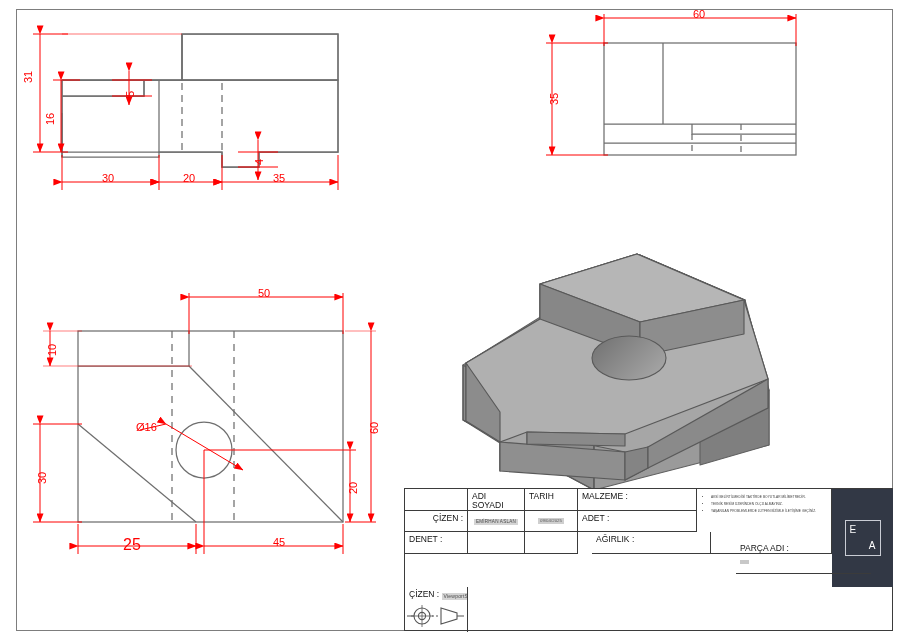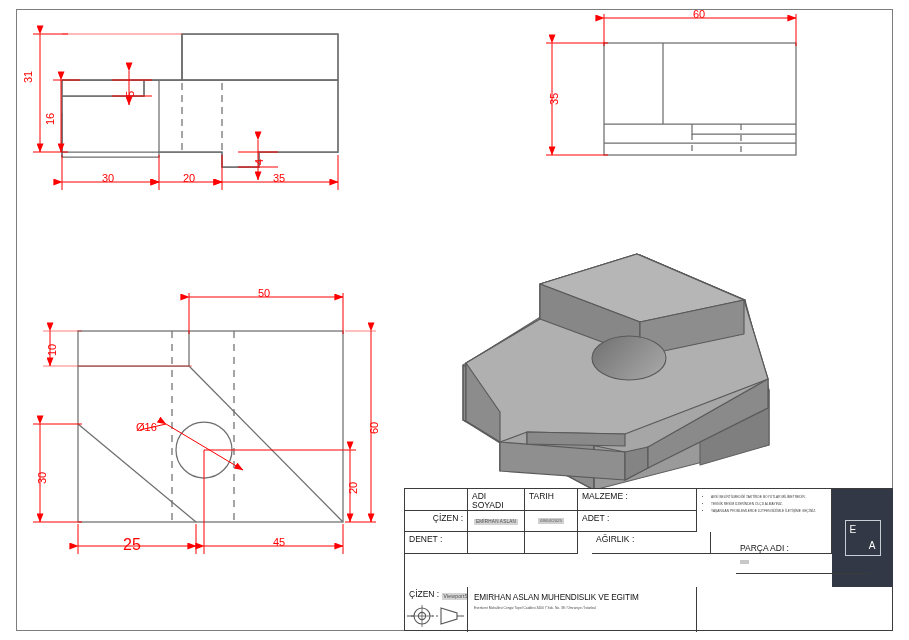--- a/index.html
+++ b/index.html
@@ -305,19 +305,15 @@
           <circle cx="17" cy="12" r="8" fill="none" stroke="#555" stroke-width="1.1"></circle>
           <circle cx="17" cy="12" r="3.6" fill="none" stroke="#555" stroke-width="1.1"></circle>
           <line x1="17" y1="1" x2="17" y2="23" stroke="#555" stroke-width=".8"></line>
           <line x1="6" y1="12" x2="28" y2="12" stroke="#555" stroke-width=".8"></line>
           <line x1="27" y1="12" x2="34" y2="12" stroke="#555" stroke-width="1" stroke-dasharray="2,2"></line>
           <polygon points="36,4 52,9 52,15 36,20" fill="none" stroke="#555" stroke-width="1.1"></polygon>
           <line x1="52" y1="12" x2="59" y2="12" stroke="#555" stroke-width="1"></line>
         </svg>
       </div>
     </div>
-    <div class="cell nb-b" style="left:63px;top:98px;width:229px;height:45px;padding:7px 6px;">
-      <div class="company">EMIRHAN ASLAN MUHENDISLIK VE EGITIM</div>
-      <div class="addr">Esenkent Mahallesi Cengiz Topel Caddesi 3400 7 Sok. No. 38  /  Ümraniye / İstanbul</div>
-    </div>
   </div>
 
 </div>
 
 </body></html>

